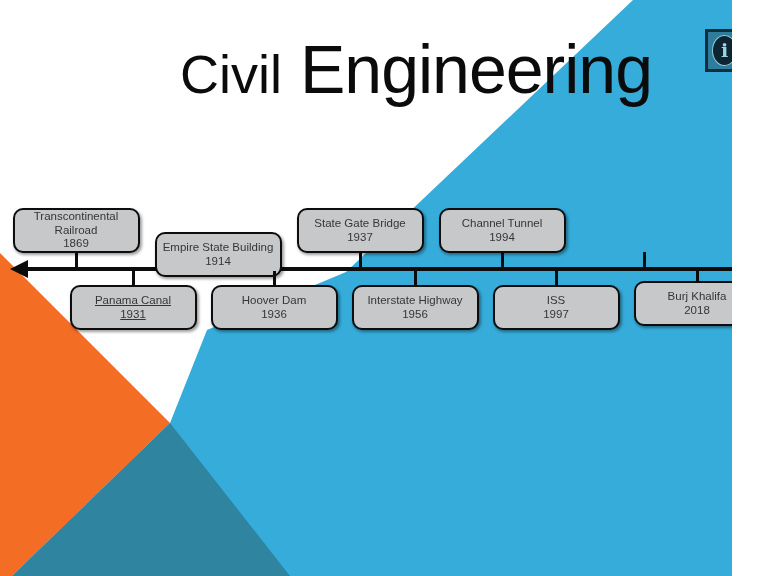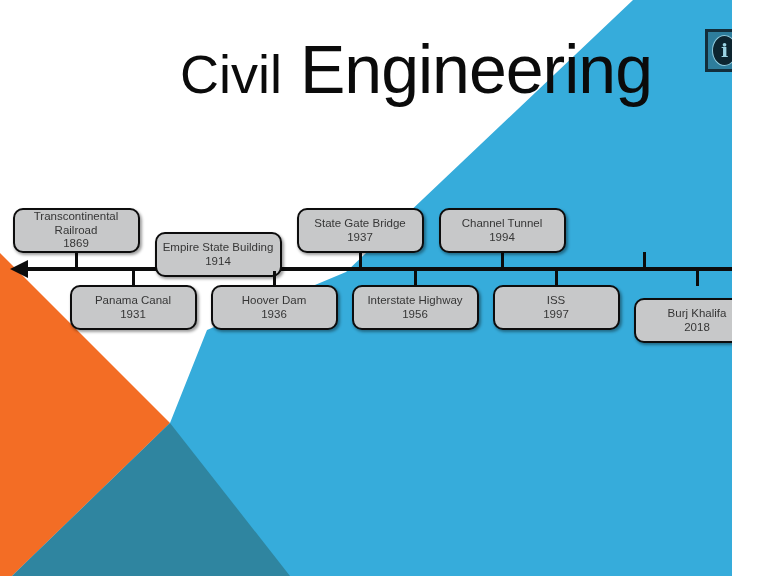--- a/index.html
+++ b/index.html
@@ -92,37 +92,37 @@
       <div class="event-name">State Gate Bridge</div>
       <div class="event-year">1937</div>
     </div>
     <div class="connector" style="left: 500.5px; top: 252px; height: 16px;"></div>
     <div class="event-box" style="left: 438.5px; top: 208px;">
       <div class="event-name">Channel Tunnel</div>
       <div class="event-year">1994</div>
     </div>
     <div class="connector" style="left: 642.5px; top: 252px; height: 16px;"></div>
     <div class="connector" style="left: 131.5px; top: 271px; height: 15px;"></div>
-    <div class="event-box" style="left: 69.5px; top: 285px;">
+    <div class="event-box" style="left: 69.5px; top: 285px; text-decoration: underline;">
       <div class="event-name">Panama Canal</div>
       <div class="event-year">1931</div>
     </div>
     <div class="connector" style="left: 272.5px; top: 271px; height: 15px;"></div>
     <div class="event-box" style="left: 210.5px; top: 285px;">
       <div class="event-name">Hoover Dam</div>
       <div class="event-year">1936</div>
     </div>
     <div class="connector" style="left: 413.5px; top: 271px; height: 15px;"></div>
     <div class="event-box" style="left: 351.5px; top: 285px; text-align: center;">
       <div class="event-name">Interstate Highway</div>
       <div class="event-year">1956</div>
     </div>
     <div class="connector" style="left: 554.5px; top: 271px; height: 15px;"></div>
     <div class="event-box" style="left: 492.5px; top: 285px;">
       <div class="event-name">ISS</div>
       <div class="event-year">1997</div>
     </div>
     <div class="connector" style="left: 695.5px; top: 271px; height: 15px;"></div>
-    <div class="event-box" style="left: 633.5px; top: 298px; text-align: center;">
+    <div class="event-box" style="left: 633.5px; top: 281px; text-align: center;">
       <div class="event-name">Burj Khalifa</div>
       <div class="event-year">2018</div>
     </div>
   </div>
 
 </body></html>

